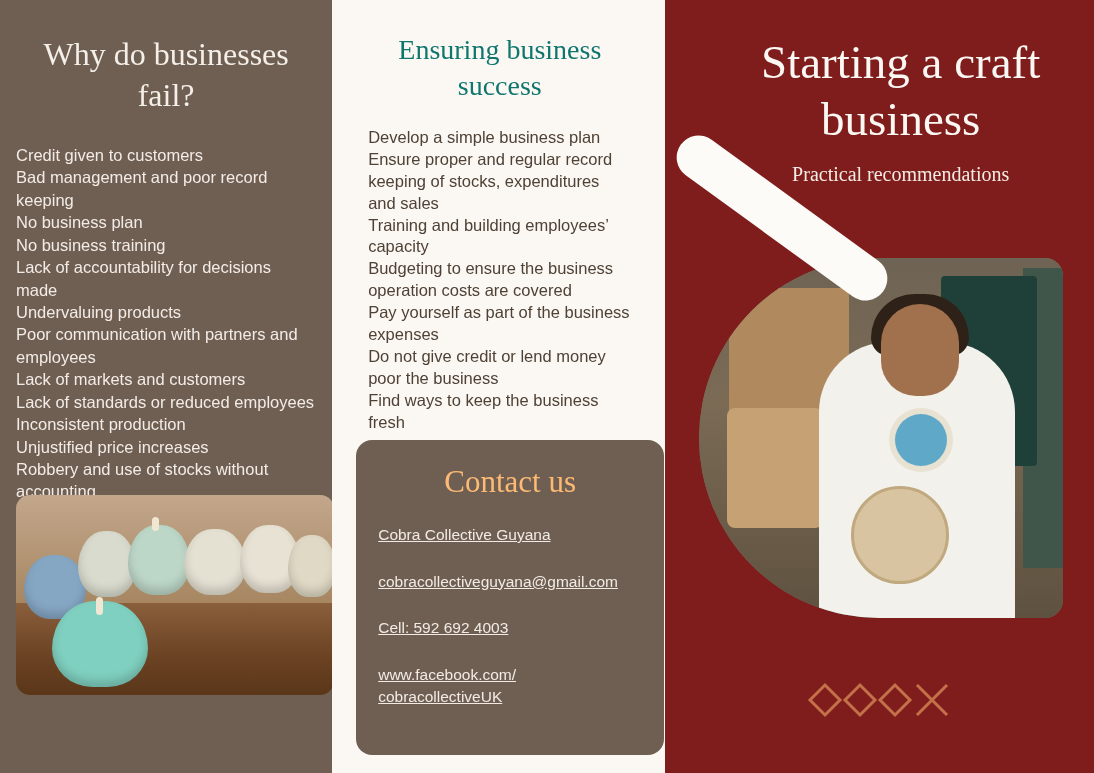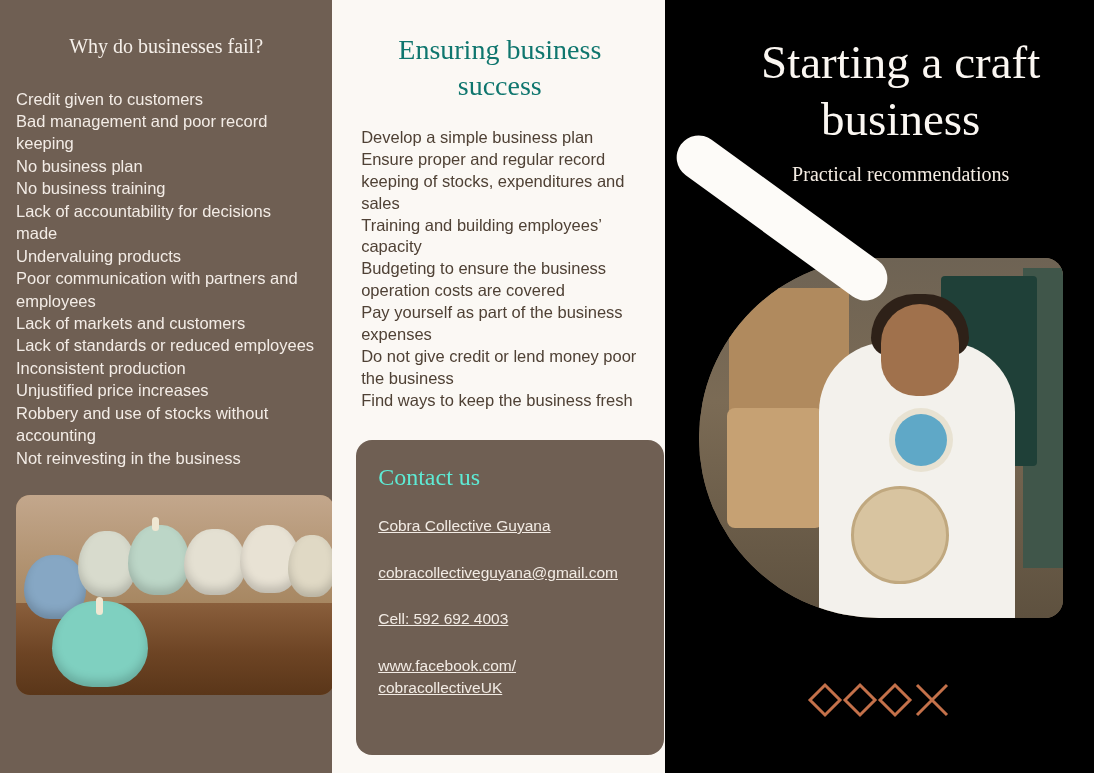--- a/index.html
+++ b/index.html
@@ -25,21 +25,21 @@
     height: 773px;
     background: #6f5f53;
     box-sizing: border-box;
     padding: 28px 16px 0 16px;
     position: relative;
   }
   .panel-left h2 {
     font-family: "Liberation Serif", serif;
     font-weight: normal;
     color: #f5efe9;
-    font-size: 20px;
+    font-size: 32px;
     line-height: 1.28;
     text-align: center;
     margin: 6px 20px 28px 20px;
   }
   .fail-list {
     margin: 0;
     padding: 0;
     list-style: none;
     color: #f3ece6;
     font-size: 16.5px;
@@ -101,57 +101,58 @@
   .panel-mid h2 {
     font-family: "Liberation Serif", serif;
     font-weight: normal;
     color: #0f766e;
     font-size: 28px;
     line-height: 1.3;
     text-align: center;
     margin: 6px 14px 22px 14px;
   }
   .success-list {
-    margin: 5px;
+    margin: 12px;
     padding: 0;
     list-style: none;
     color: #4f4135;
     font-size: 16.5px;
     line-height: 1.33;
   }
   .contact-card {
     position: absolute;
     left: 24px;
     bottom: 18px;
     width: 308px;
     height: 315px;
     background: #6f5f53;
     border-radius: 16px;
     box-sizing: border-box;
     padding: 24px 22px 0 22px;
   }
   .contact-card h3 {
     font-family: "Liberation Serif", serif;
     font-weight: normal;
-    font-size: 24px;
-    color: #5eead4;
+    font-size: 31px;
+    color: #fdba74;
     margin: 0 0 24px 0;
+    text-align: center;
   }
   .contact-card p {
     color: #f2ebe4;
     font-size: 15.5px;
     line-height: 1.4;
     margin: 0 0 25px 0;
     text-decoration: underline;
   }
   
   .panel-right {
     width: 458px;
     height: 773px;
-    background: #000000;
+    background: #7f1d1d;
     box-sizing: border-box;
     position: relative;
     overflow: hidden;
     padding-left: 42px;
   }
   .panel-right h1 {
     font-family: "Liberation Serif", serif;
     font-weight: normal;
     color: #fbf7f2;
     font-size: 47px;

